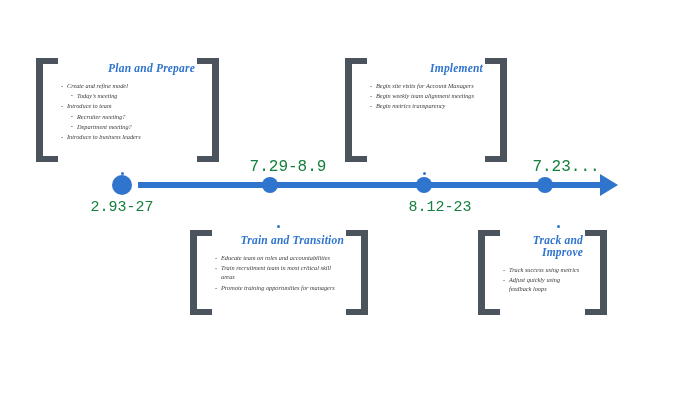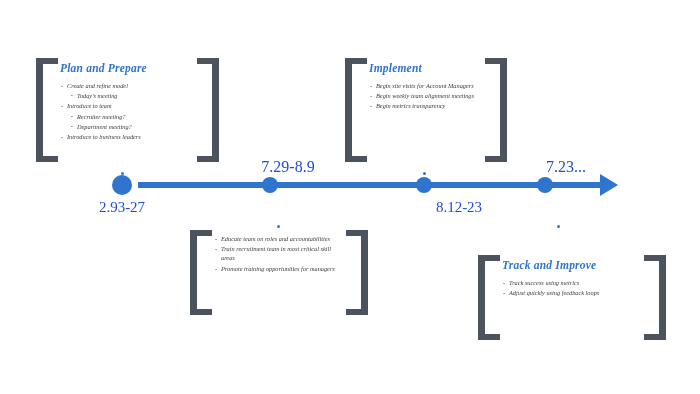--- a/index.html
+++ b/index.html
@@ -58,22 +58,22 @@
     position: absolute;
     width: 3px;
     height: 3px;
     margin-left: -1.5px;
     background: #2f74cd;
     border-radius: 50%;
   }
   .date-label {
     position: absolute;
     font-size: 15px;
-    color: #1d4ed8;
-    font-family: Liberation Serif, serif;
+    color: #15803d;
+    font-family: Liberation Mono, monospace;
     white-space: nowrap;
     transform: translateX(-50%);
   }
 
   
   .card {
     position: absolute;
     box-sizing: border-box;
   }
   .bracket {
@@ -94,21 +94,21 @@
     border-right: 7px solid #4b535d;
   }
   .card-body {
     position: absolute;
     left: 24px;
     right: 24px;
     top: 4px;
     bottom: 4px;
   }
   .card-title {
-    text-align: left;
+    text-align: right;
     color: #2f74cd;
     font-style: italic;
     font-weight: bold;
     font-size: 11.5px;
     font-family: "Liberation Serif", serif;
     margin-bottom: 7px;
     letter-spacing: 0.2px;
   }
   .bullets {
     margin: 0;
@@ -186,40 +186,41 @@
 
   <div class="tick-dot" style="left:122px; top:172px;"></div>
   <div class="node node-big" style="left:122px; top:185px;"></div>
   <div class="date-label" style="left:122px; top:199px;">2.93-27</div>
 
   <div class="node node-small" style="left:270px; top:185px;"></div>
   <div class="date-label" style="left:288px; top:158px; font-size:16px;">7.29-8.9</div>
 
   <div class="tick-dot" style="left:424px; top:172px;"></div>
   <div class="node node-small" style="left:424px; top:185px;"></div>
-  <div class="date-label" style="left:440px; top:199px;margin-left:19px;">8.12-23</div>
+  <div class="date-label" style="left:440px; top:199px;">8.12-23</div>
 
   <div class="node node-small" style="left:545px; top:185px;"></div>
   <div class="date-label" style="left:566px; top:158px; font-size:16px;">7.23...</div>
 
   <div class="minor-dot" style="left:277px; top:225px;"></div>
   <div class="card" style="left:190px; top:230px; width:178px; height:85px;">
     <div class="bracket bracket-left"></div>
     <div class="bracket bracket-right"></div>
     <div class="card-body">
+      <div class="card-title">Train and Transition</div>
       <ul class="bullets">
         <li>Educate team on roles and accountabilities</li>
         <li>Train recruitment team in most critical skill areas</li>
         <li>Promote training opportunities for managers</li>
       </ul>
     </div>
   </div>
 
   <div class="minor-dot" style="left:557px; top:225px;"></div>
-  <div class="card" style="left:478px; top:230px; width:188px; height:85px;margin-top:25px;">
+  <div class="card" style="left:478px; top:230px; width:129px; height:85px;">
     <div class="bracket bracket-left"></div>
     <div class="bracket bracket-right"></div>
     <div class="card-body">
       <div class="card-title">Track and Improve</div>
       <ul class="bullets">
         <li>Track success using metrics</li>
         <li>Adjust quickly using feedback loops</li>
       </ul>
     </div>
   </div>

